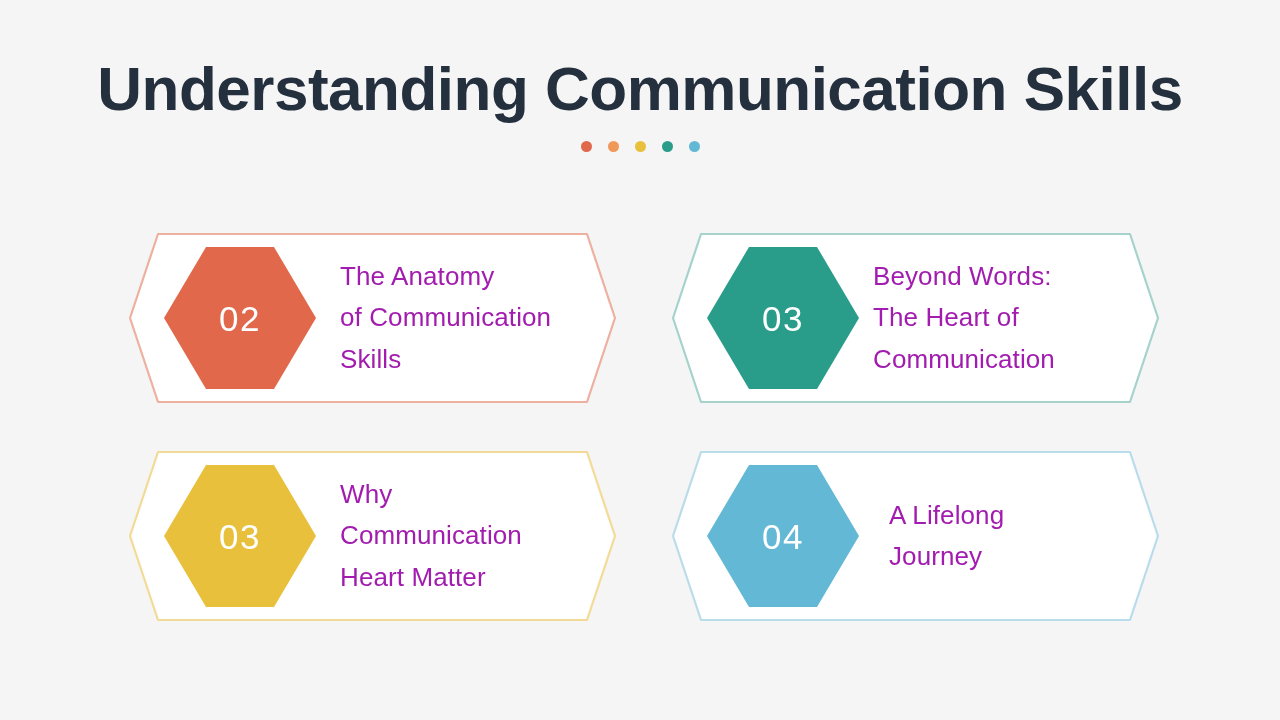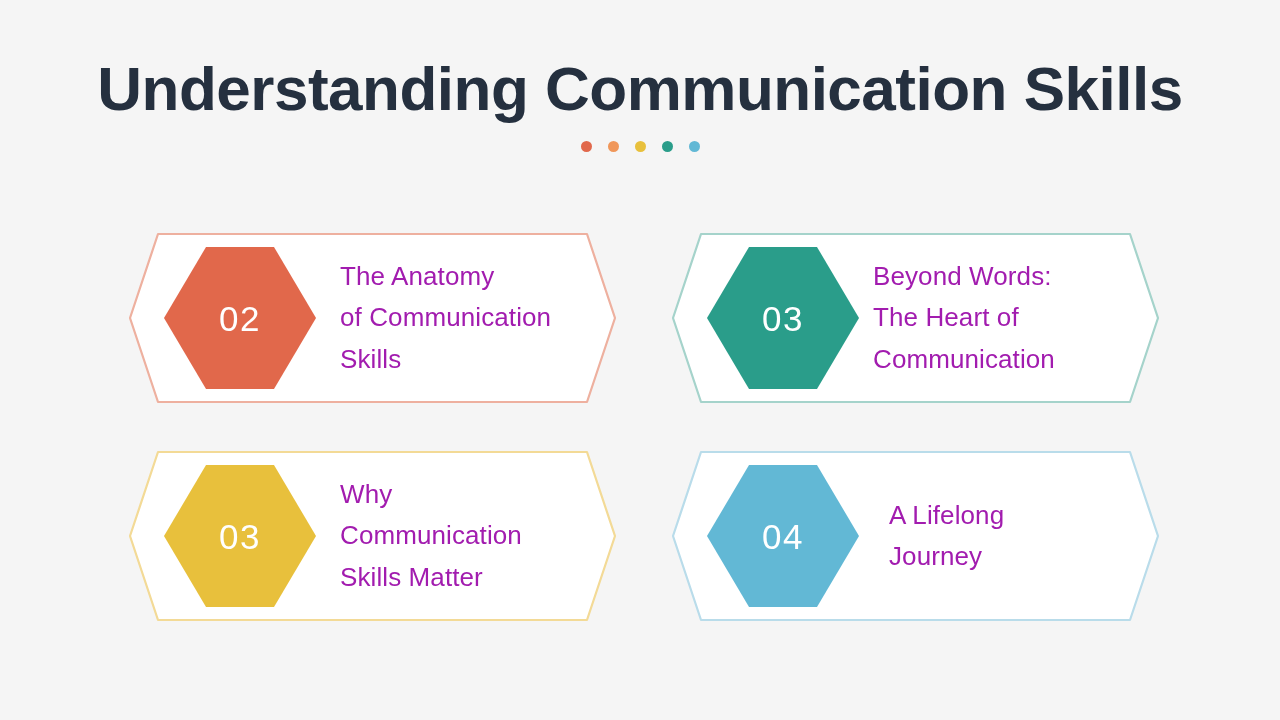--- a/index.html
+++ b/index.html
@@ -134,21 +134,21 @@
       </svg>
       <div class="card-inner">
         <div class="hexwrap">
           <svg viewBox="0 0 156 146" preserveAspectRatio="none">
             <path d="M 44 2 L 112 2 L 154 73 L 112 144 L 44 144 L 2 73 Z" style="fill: rgb(232, 192, 60);"></path>
           </svg>
           <span class="hexnum">03</span>
         </div>
         <div class="card-text">Why
 Communication
-Skills Matter</div>
+Heart Matter</div>
       </div>
     </div>
 
     <div class="card c3">
       <svg class="card-shape" viewBox="0 0 497 180" preserveAspectRatio="none">
         <path d="M 34 6 L 463 6 L 491 90 L 463 174 L 34 174 L 6 90 Z" style="stroke: rgb(165, 211, 203); fill: rgb(255, 255, 255);"></path>
       </svg>
       <div class="card-inner">
         <div class="hexwrap">
           <svg viewBox="0 0 156 146" preserveAspectRatio="none">

